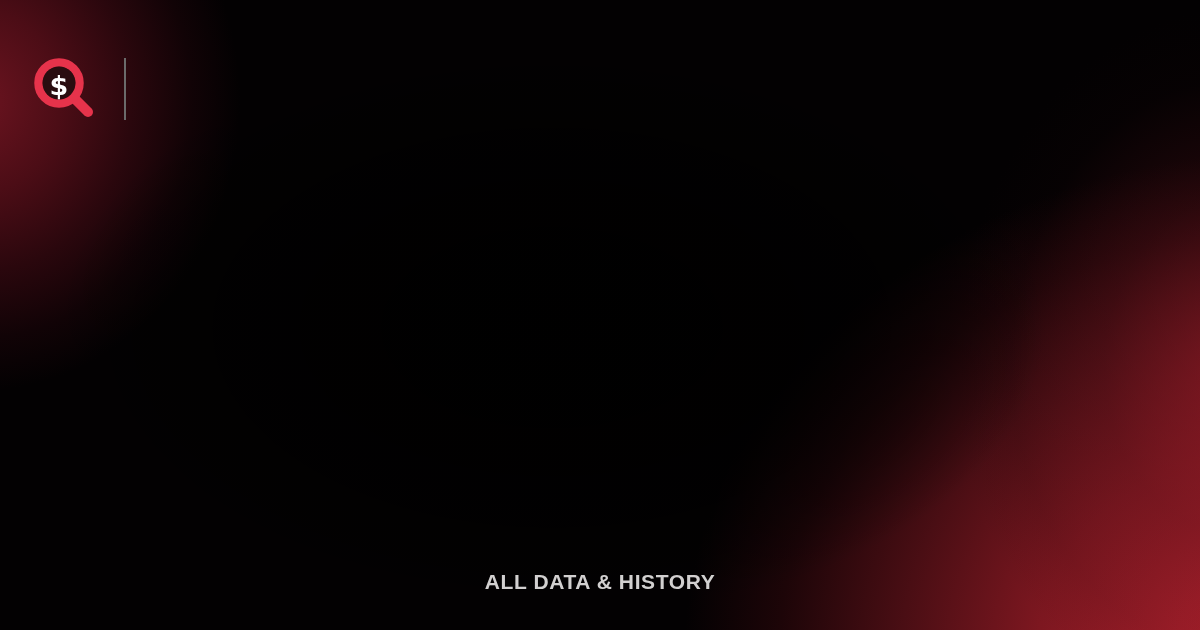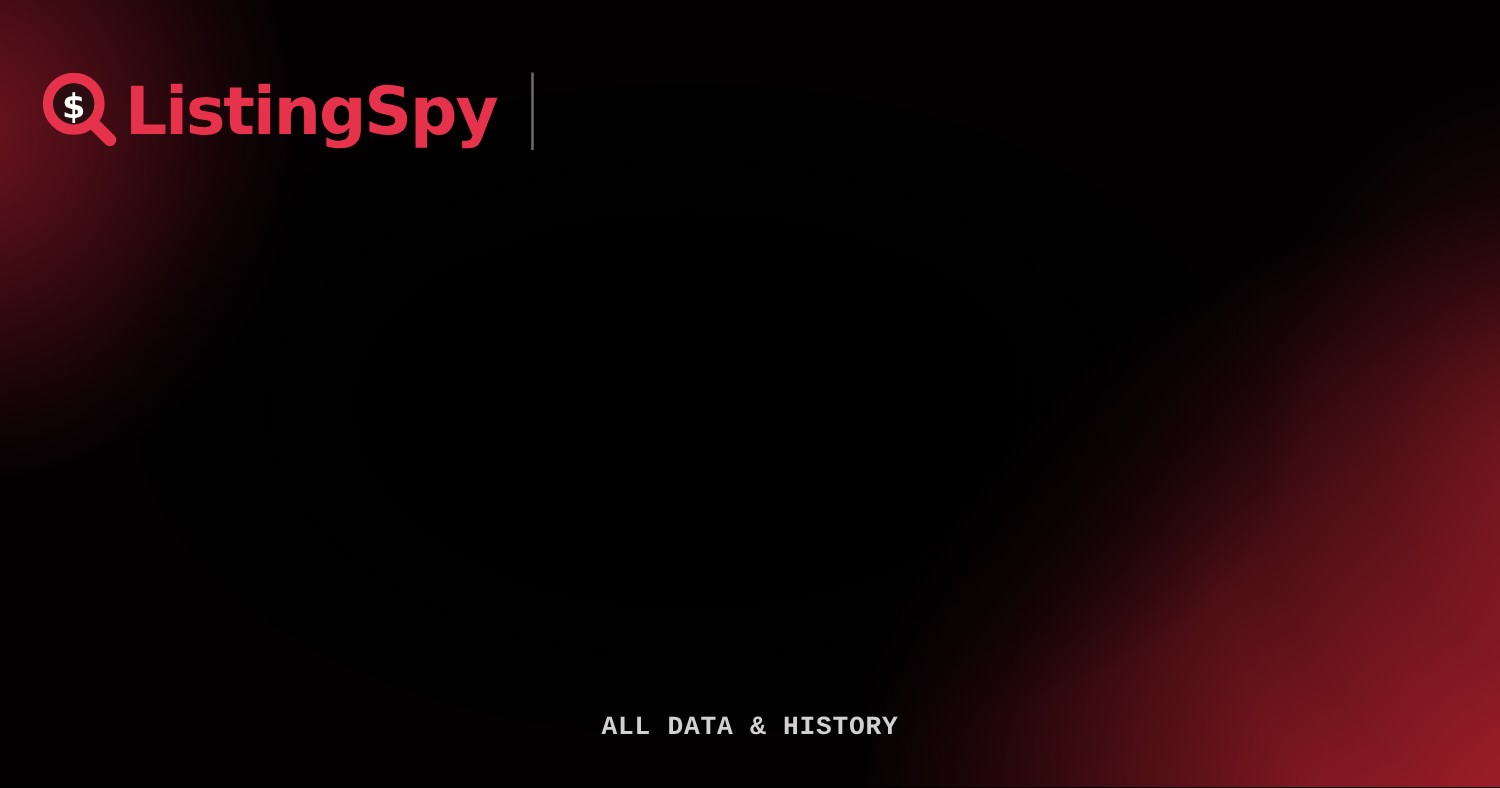--- a/index.html
+++ b/index.html
@@ -146,21 +146,21 @@
     transform: scaleX(0.88);
   }
 
   
   .footer-note {
     position: absolute;
     left: 0;
     right: 0;
     bottom: 36px;
     text-align: center;
-    font-family: Liberation Mono, monospace;
+    font-family: Liberation Sans, sans-serif;
     font-weight: bold;
     font-size: 21px;
     letter-spacing: 0.6px;
     color: #d2d0d0;
   }
 </style>
 </head>
 <body>
 
 <div id="og-card">
@@ -172,21 +172,20 @@
 
   <div class="brand">
 
     <svg class="brand-mark" viewBox="0 0 62 62">
       <line x1="36.5" y1="36.5" x2="54" y2="54" stroke="#e6334b" stroke-width="10" stroke-linecap="round"></line>
       <circle cx="25" cy="25" r="20.5" fill="none" stroke="#e6334b" stroke-width="8.5"></circle>
       <circle cx="25" cy="25" r="16.5" fill="#2a0d10"></circle>
       <text x="25" y="36.5" text-anchor="middle" font-family="DejaVu Sans, sans-serif" font-size="27" font-weight="bold" fill="#ffffff">$</text>
     </svg>
 
-    <div class="brand-word">ListingSpy</div>
 
     <div class="brand-divider"></div>
 
 
   </div>
 
 
   <div class="footer-note">ALL DATA &amp; HISTORY</div>
 
 </div>

